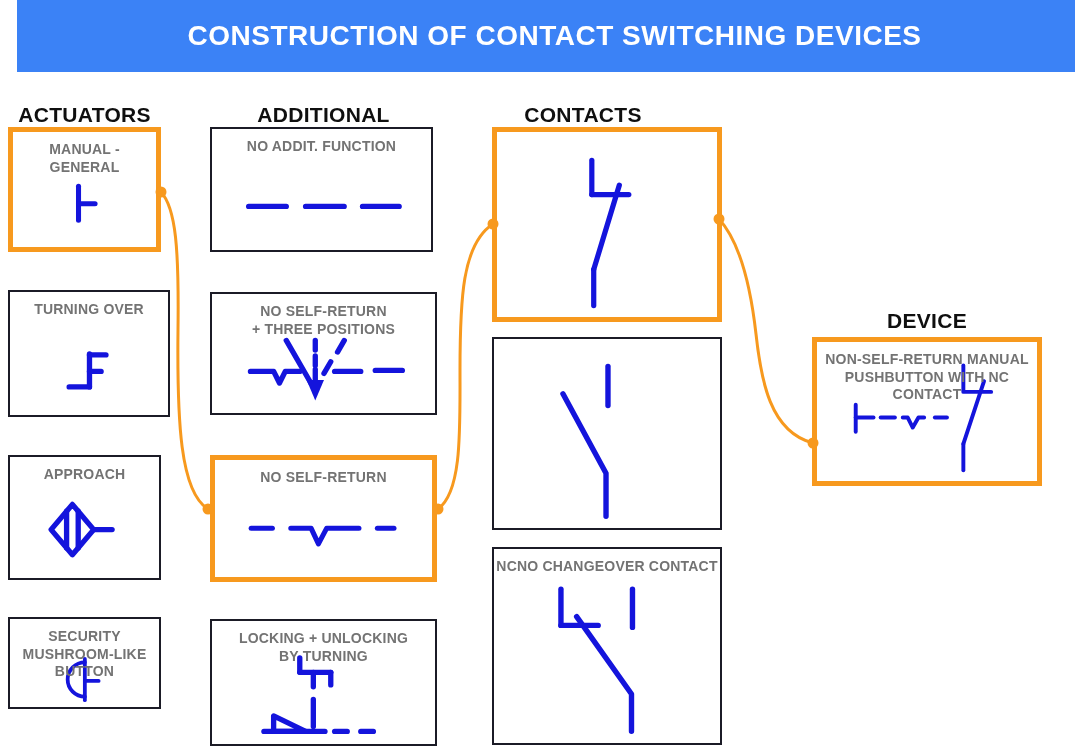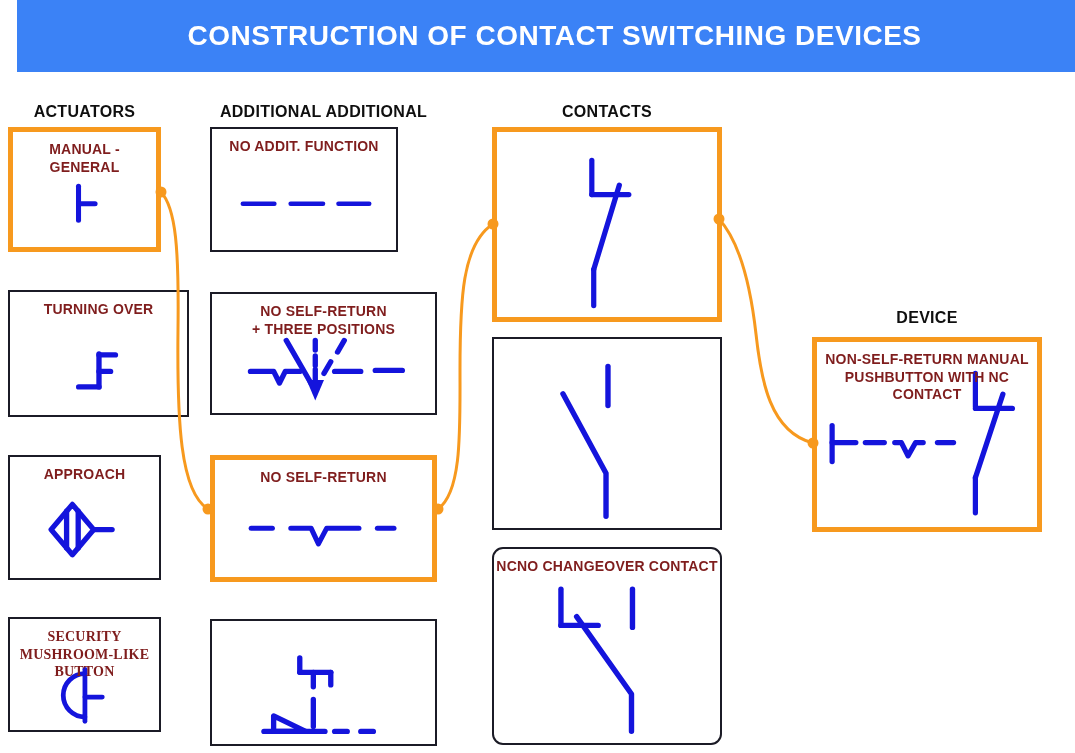--- a/index.html
+++ b/index.html
@@ -9,91 +9,91 @@
   }
   .banner{
     position:absolute;left:17px;top:0;width:1075px;height:72px;
     background:#3b82f6;display:flex;align-items:center;justify-content:center;
   }
   .banner h1{
     margin:0;color:#ffffff;font-size:28px;font-weight:bold;letter-spacing:.5px;
   }
   .col-header{
     position:absolute;text-align:center;color:#0f0f0f;
-    font-size:16px;font-weight:bold;letter-spacing:.3px;
+    font-size:21px;font-weight:bold;letter-spacing:.3px;
   }
   .box{
     position:absolute;background:#ffffff;border:2.5px solid #1B1B26;
     box-sizing:border-box;
   }
   .box.hl{border:5px solid #F7991E;}
   .box-label{
     position:absolute;top:9px;left:2px;right:2px;text-align:center;
-    color:#7f1d1d;font-size:14px;font-weight:bold;line-height:1.25;
+    color:#737373;font-size:14px;font-weight:bold;line-height:1.25;
     white-space:pre-line;letter-spacing:.2px;
   }
   svg.sym{position:absolute;left:0;top:0;width:100%;height:100%;display:block;}
   svg.sym path,svg.sym line{stroke:#1414DC;stroke-width:5.5;fill:none;stroke-linecap:round;stroke-linejoin:round;}
   svg.sym .fill{fill:#1414DC;stroke:none;}
   #connectors{position:absolute;left:0;top:0;z-index:6;pointer-events:none;}
   #connectors path{stroke:#F7991E;stroke-width:3;fill:none;}
   #connectors circle{fill:#F7991E;}
 </style>
 </head>
 <body>
 
 <div class="banner">
   <h1>CONSTRUCTION OF CONTACT SWITCHING DEVICES</h1>
 </div>
 
 <div class="col-header" style="left:8px;top:103px;width:153px;">ACTUATORS</div>
 <div class="col-header" style="left:210px;top:103px;width:227px;">ADDITIONAL ADDITIONAL</div>
-<div class="col-header" style="left:492px;top:103px;width:230px;">CONTACTS</div>
+<div class="col-header" style="left:468px;top:103px;width:230px;">CONTACTS</div>
 <div class="col-header" style="left:812px;top:309px;width:230px;text-align:center;">DEVICE</div>
 
 <div class="box hl" style="left:8px;top:127px;width:153px;height:125px;">
   <svg class="sym" viewBox="0 0 153 125">
     <path d="M70,59 V96"></path>
       <path d="M70,78 H88"></path>
   </svg>
   <div class="box-label">MANUAL - GENERAL</div>
 </div>
 
-<div class="box" style="left:8px;top:290px;width:181px;height:127px;padding-left:6px;">
+<div class="box" style="left:8px;top:290px;width:162px;height:127px;padding-left:6px;">
   <svg class="sym" viewBox="0 0 153 127">
     <path d="M56,98 H77"></path>
       <path d="M77,98 V64"></path>
       <path d="M77,65 H94"></path>
       <path d="M77,82 H89"></path>
   </svg>
   <div class="box-label">TURNING OVER</div>
 </div>
 
 <div class="box" style="left:8px;top:455px;width:153px;height:125px;">
   <svg class="sym" viewBox="0 0 153 125">
     <path d="M64,49 L86,75 L64,101 L42,75 Z"></path>
     <path d="M58,56 V94"></path>
       <path d="M70,56 V94"></path>
     <path d="M86,75 H105"></path>
   </svg>
   <div class="box-label">APPROACH</div>
 </div>
 
-<div class="box" style="left:8px;top:617px;width:153px;height:115px;font-family:Liberation Serif, serif;">
+<div class="box" style="left:8px;top:617px;width:153px;height:92px;">
   <svg class="sym" viewBox="0 0 153 128">
     <path d="M77,58 V118"></path>
     <path d="M77,63 A25,25 0 0 0 77,113"></path>
     <path d="M77,90 H97"></path>
   </svg>
   <div class="box-label">SECURITY
 MUSHROOM-LIKE
 BUTTON</div>
 </div>
 
-<div class="box" style="left:210px;top:127px;width:188px;height:125px;">
+<div class="box" style="left:210px;top:127px;width:223px;height:125px;">
   <svg class="sym" viewBox="0 0 227 125">
     <path d="M38,80 H77"></path>
       <path d="M97,80 H137"></path>
       <path d="M156,80 H194"></path>
   </svg>
   <div class="box-label">NO ADDIT. FUNCTION</div>
 </div>
 
 <div class="box" style="left:210px;top:292px;width:227px;height:123px;">
   <svg class="sym" viewBox="0 0 227 123">
@@ -126,49 +126,51 @@
     <path d="M89,38 V53"></path>
       <path d="M89,53 H121"></path>
       <path d="M103,53 V68"></path>
       <path d="M121,53 V66"></path>
     <path d="M103,81 V109"></path>
     <path d="M52,114 H115"></path>
     <path d="M62,98 L62,114 L95,114 Z"></path>
     <path d="M125,114 H138"></path>
       <path d="M152,114 H165"></path>
   </svg>
+  <div class="box-label">LOCKING + UNLOCKING
+BY TURNING</div>
 </div>
 
 <div class="box hl" style="left:492px;top:127px;width:230px;height:195px;">
   <svg class="sym" viewBox="0 0 230 195">
     <path d="M99,30 V66"></path>
       <path d="M99,66 H138"></path>
     <path d="M128,56 L101,145"></path>
       <path d="M101,145 V183"></path>
   </svg>
 </div>
 
 <div class="box" style="left:492px;top:337px;width:230px;height:193px;">
   <svg class="sym" viewBox="0 0 230 193">
     <path d="M116,28 V68"></path>
     <path d="M70,56 L114,137 V181"></path>
   </svg>
 </div>
 
-<div class="box" style="left:492px;top:547px;width:230px;height:198px;border-radius:11px;">
+<div class="box" style="left:492px;top:547px;width:230px;height:198px;">
   <svg class="sym" viewBox="0 0 230 198">
     <path d="M68,41 V78"></path>
       <path d="M68,78 H106"></path>
     <path d="M141,41 V80"></path>
     <path d="M84,69 L140,148 V186"></path>
   </svg>
   <div class="box-label">NCNO CHANGEOVER CONTACT</div>
 </div>
 
-<div class="box hl" style="left:812px;top:337px;width:230px;height:195px;">
+<div class="box hl" style="left:812px;top:337px;width:230px;height:149px;">
   <svg class="sym" viewBox="0 0 230 195">
     <path d="M15,88 V126"></path>
       <path d="M15,106 H40"></path>
     <path d="M50,106 H70"></path>
     <path d="M81,106 L88,106 L95,120 L103,106 L111,106"></path>
     <path d="M126,106 H143"></path>
     <path d="M166,33 V68"></path>
       <path d="M166,70 H205"></path>
     <path d="M195,55 L166,143"></path>
       <path d="M166,143 V180"></path>

